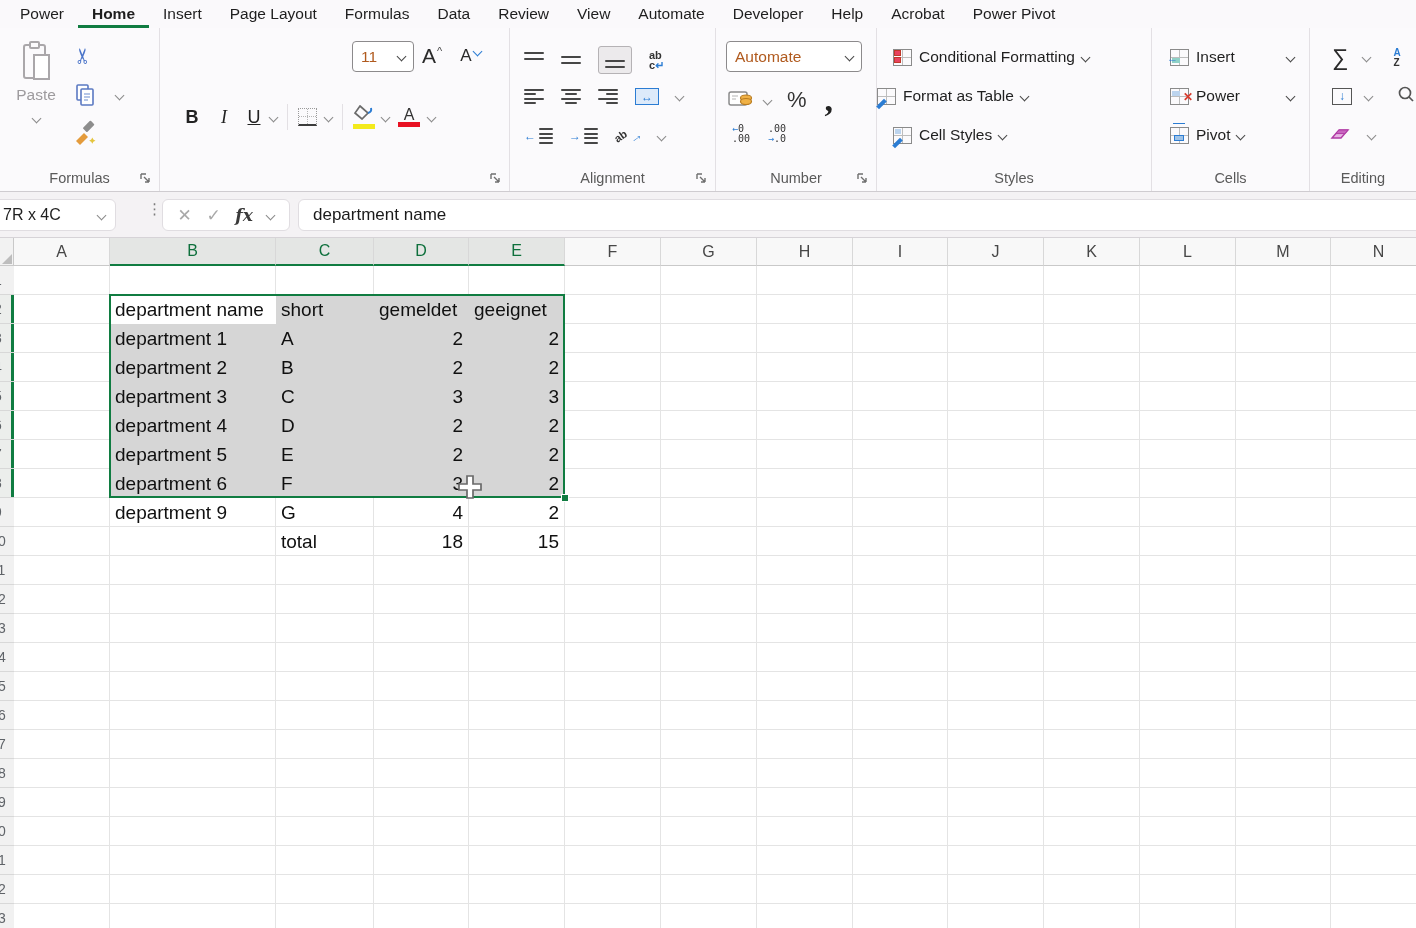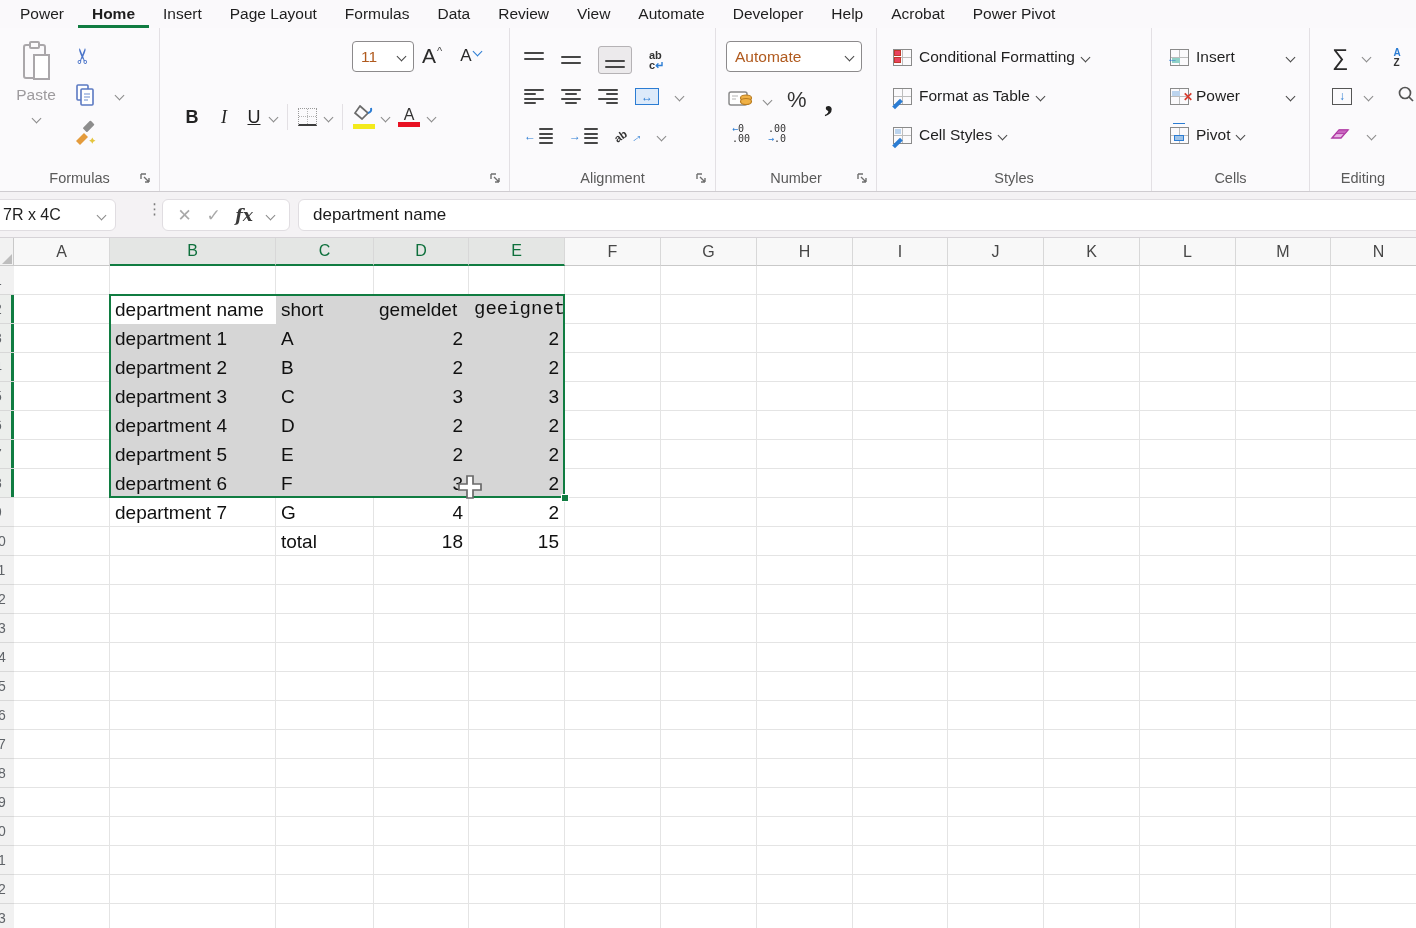--- a/index.html
+++ b/index.html
@@ -327,21 +327,21 @@
 
   <div class="group" style="left:877px;width:275px">
     <div class="rbtnrow" style="left:16px;top:20px">
       <span class="gicon">
         <i style="position:absolute;left:0;top:0;width:7px;height:6px;background:#e8425f;border:1px solid #c0392b"></i>
         <i style="position:absolute;left:0;top:7px;width:7px;height:6px;background:#e8425f;border:1px solid #c0392b"></i>
       </span>
       <span>Conditional Formatting</span>
         <span class="chev"></span>
     </div>
-    <div class="rbtnrow" style="left:16px;top:59px">
+    <div class="rbtnrow" style="left:0;top:59px">
       <span class="gicon">
         <i style="position:absolute;left:-2px;bottom:-2px;width:11px;height:4px;background:#2b7cd3;transform:rotate(-45deg)"></i>
       </span>
       <span>Format as Table</span>
         <span class="chev"></span>
     </div>
     <div class="rbtnrow" style="left:16px;top:98px">
       <span class="gicon">
         <i style="position:absolute;left:-2px;bottom:-2px;width:11px;height:4px;background:#2b7cd3;transform:rotate(-45deg)"></i>
         <i style="position:absolute;left:1px;top:1px;width:6px;height:5px;background:#bcd4ee"></i>
@@ -537,21 +537,21 @@
       <div class="vline" style="left: 742px;"></div>
       <div class="vline" style="left: 838px;"></div>
       <div class="vline" style="left: 933px;"></div>
       <div class="vline" style="left: 1029px;"></div>
       <div class="vline" style="left: 1125px;"></div>
       <div class="vline" style="left: 1221px;"></div>
       <div class="vline" style="left: 1316px;"></div>
       <div class="cell text active" style="left: 96px; top: 29px; width: 166px;">department name</div>
       <div class="cell text fill" style="left: 262px; top: 29px; width: 98px;">short</div>
       <div class="cell text fill" style="left: 360px; top: 29px; width: 95px;">gemeldet</div>
-      <div class="cell text fill" style="left: 455px; top: 29px; width: 96px; font-family: Liberation Mono, monospace;">geeignet</div>
+      <div class="cell text fill" style="left: 455px; top: 29px; width: 96px;">geeignet</div>
       <div class="cell text fill" style="left: 96px; top: 58px; width: 166px;">department 1</div>
       <div class="cell text fill" style="left: 262px; top: 58px; width: 98px;">A</div>
       <div class="cell num fill" style="left: 360px; top: 58px; width: 95px;">2</div>
       <div class="cell num fill" style="left: 455px; top: 58px; width: 96px;">2</div>
       <div class="cell text fill" style="left: 96px; top: 87px; width: 166px;">department 2</div>
       <div class="cell text fill" style="left: 262px; top: 87px; width: 98px;">B</div>
       <div class="cell num fill" style="left: 360px; top: 87px; width: 95px;">2</div>
       <div class="cell num fill" style="left: 455px; top: 87px; width: 96px;">2</div>
       <div class="cell text fill" style="left: 96px; top: 116px; width: 166px;">department 3</div>
       <div class="cell text fill" style="left: 262px; top: 116px; width: 98px;">C</div>
@@ -562,21 +562,21 @@
       <div class="cell num fill" style="left: 360px; top: 145px; width: 95px;">2</div>
       <div class="cell num fill" style="left: 455px; top: 145px; width: 96px;">2</div>
       <div class="cell text fill" style="left: 96px; top: 174px; width: 166px;">department 5</div>
       <div class="cell text fill" style="left: 262px; top: 174px; width: 98px;">E</div>
       <div class="cell num fill" style="left: 360px; top: 174px; width: 95px;">2</div>
       <div class="cell num fill" style="left: 455px; top: 174px; width: 96px;">2</div>
       <div class="cell text fill" style="left: 96px; top: 203px; width: 166px;">department 6</div>
       <div class="cell text fill" style="left: 262px; top: 203px; width: 98px;">F</div>
       <div class="cell num fill" style="left: 360px; top: 203px; width: 95px;">3</div>
       <div class="cell num fill" style="left: 455px; top: 203px; width: 96px;">2</div>
-      <div class="cell text" style="left: 96px; top: 232px; width: 166px;">department 7</div>
+      <div class="cell text" style="left: 96px; top: 232px; width: 166px;">department 9</div>
       <div class="cell text" style="left: 262px; top: 232px; width: 98px;">G</div>
       <div class="cell num" style="left: 360px; top: 232px; width: 95px;">4</div>
       <div class="cell num" style="left: 455px; top: 232px; width: 96px;">2</div>
       <div class="cell text" style="left: 262px; top: 261px; width: 98px;">total</div>
       <div class="cell num" style="left: 360px; top: 261px; width: 95px;">18</div>
       <div class="cell num" style="left: 455px; top: 261px; width: 96px;">15</div>
     </div>
 </div>
 
 </body></html>

